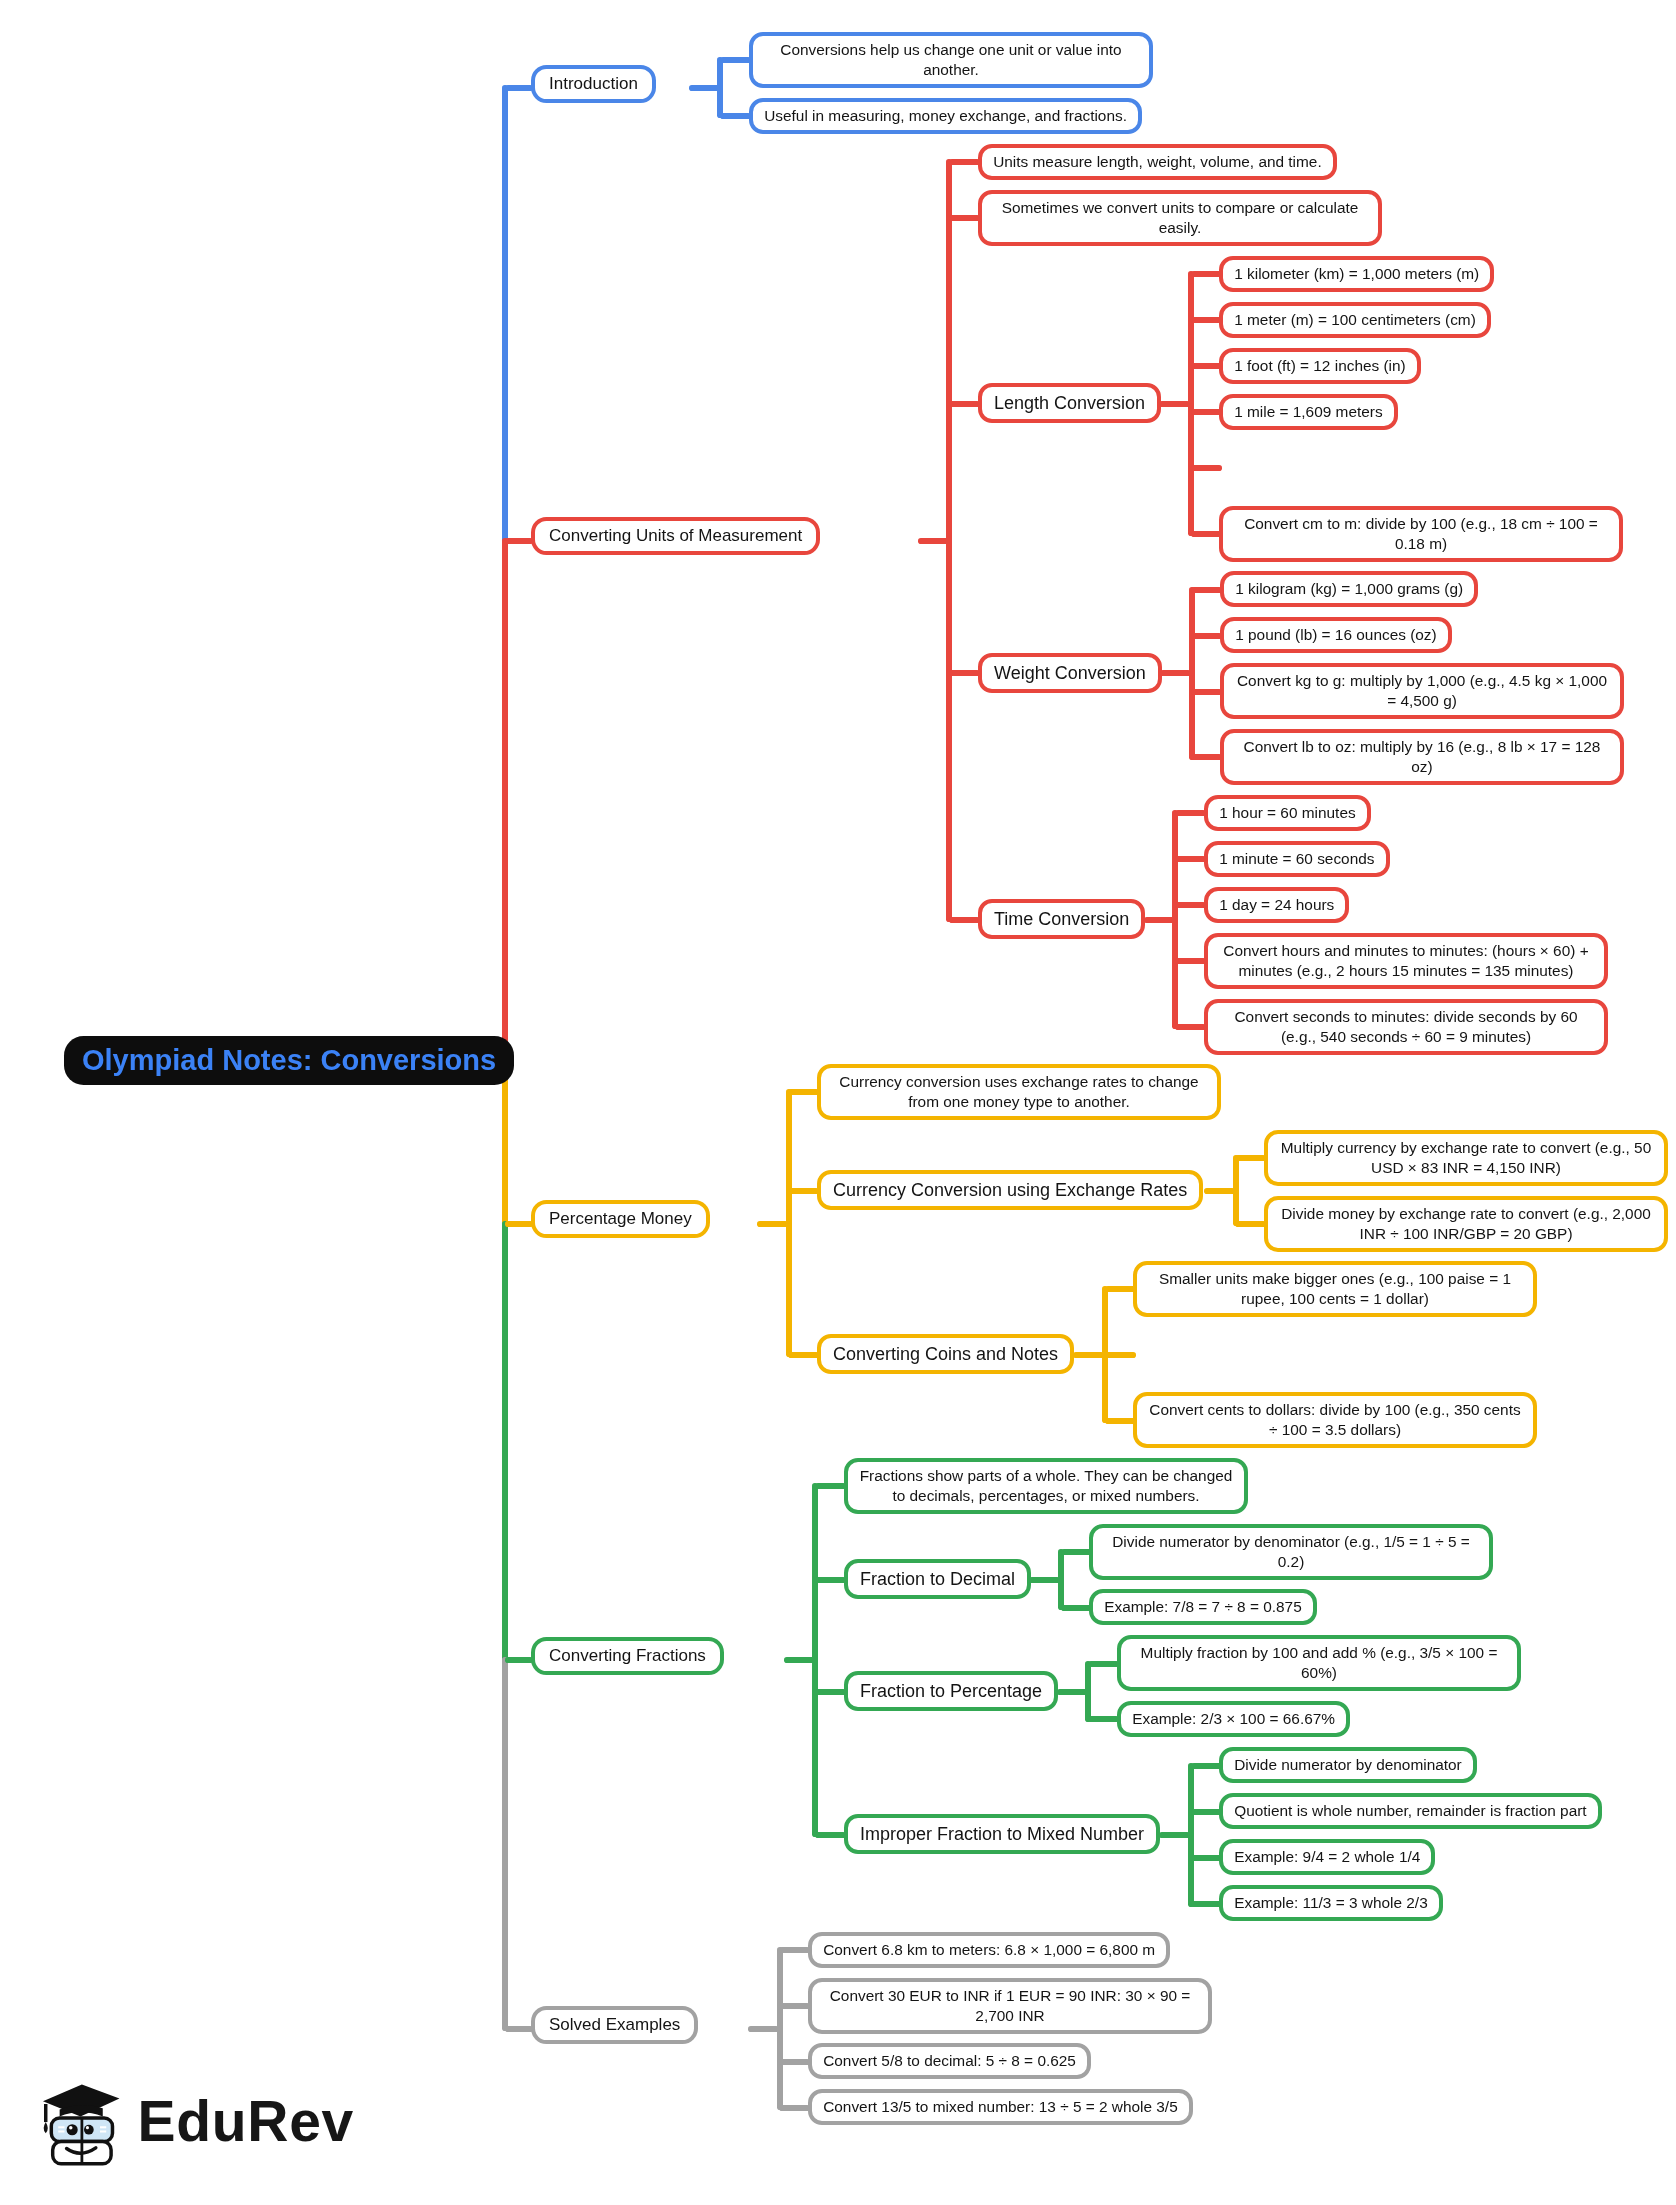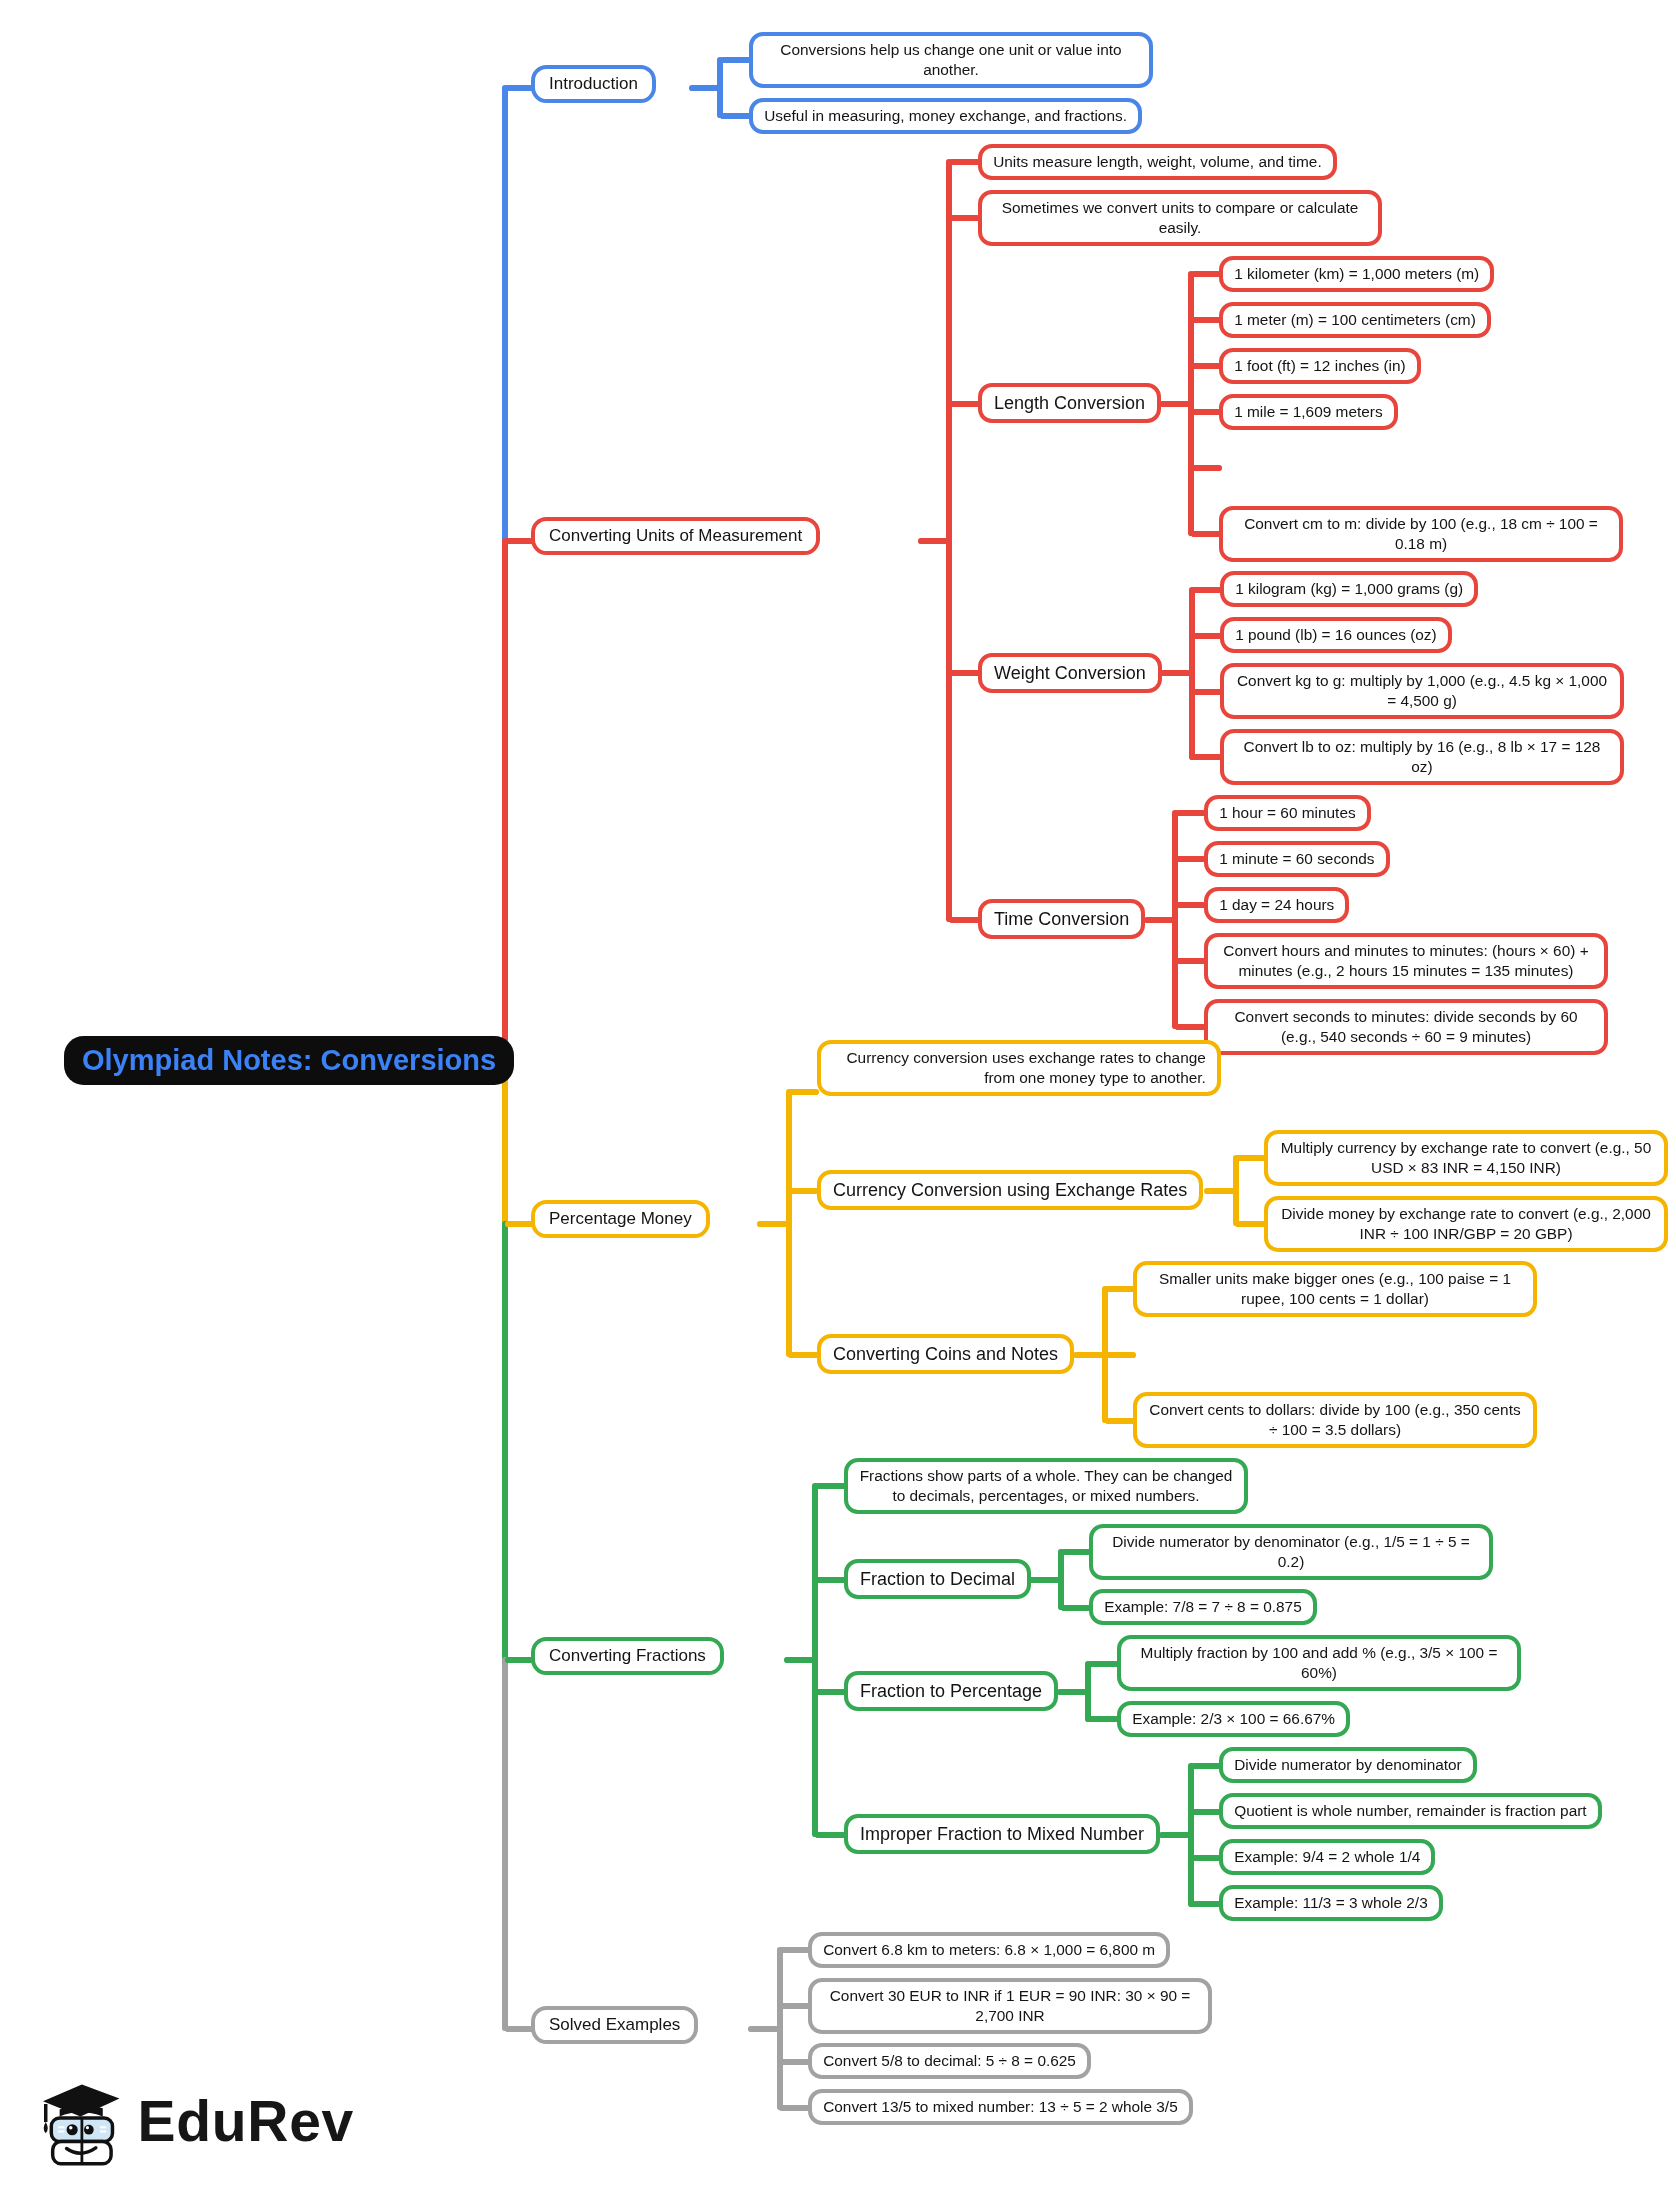--- a/index.html
+++ b/index.html
@@ -95,21 +95,21 @@
     <div class="node leaf" style="border-color: rgb(232, 70, 61); left: 1220px; top: 617px;">1 pound (lb) = 16 ounces (oz)</div>
     <div class="node leaf" style="border-color: rgb(232, 70, 61); left: 1220px; top: 663px;">Convert kg to g: multiply by 1,000 (e.g., 4.5 kg × 1,000 = 4,500 g)</div>
     <div class="node leaf" style="border-color: rgb(232, 70, 61); left: 1220px; top: 729px;">Convert lb to oz: multiply by 16 (e.g., 8 lb × 17 = 128 oz)</div>
     <div class="node sub" style="border-color: rgb(232, 70, 61); left: 978px; top: 899px;">Time Conversion</div>
     <div class="node leaf" style="border-color: rgb(232, 70, 61); left: 1204px; top: 795px;">1 hour = 60 minutes</div>
     <div class="node leaf" style="border-color: rgb(232, 70, 61); left: 1204px; top: 841px;">1 minute = 60 seconds</div>
     <div class="node leaf" style="border-color: rgb(232, 70, 61); left: 1204px; top: 887px;">1 day = 24 hours</div>
     <div class="node leaf" style="border-color: rgb(232, 70, 61); left: 1204px; top: 933px;">Convert hours and minutes to minutes: (hours × 60) + minutes (e.g., 2 hours 15 minutes = 135 minutes)</div>
     <div class="node leaf" style="border-color: rgb(232, 70, 61); left: 1204px; top: 999px;">Convert seconds to minutes: divide seconds by 60 (e.g., 540 seconds ÷ 60 = 9 minutes)</div>
     <div class="node main" style="border-color: rgb(244, 180, 0); left: 531px; top: 1200px;">Percentage Money</div>
-    <div class="node leaf" style="border-color: rgb(244, 180, 0); left: 817px; top: 1040px; text-align: right;">Currency conversion uses exchange rates to change from one money type to another.</div>
+    <div class="node leaf" style="border-color: rgb(244, 180, 0); left: 817px; top: 1064px;">Currency conversion uses exchange rates to change from one money type to another.</div>
     <div class="node sub" style="border-color: rgb(244, 180, 0); left: 817px; top: 1170px;">Currency Conversion using Exchange Rates</div>
     <div class="node leaf" style="border-color: rgb(244, 180, 0); left: 1264px; top: 1130px;">Multiply currency by exchange rate to convert (e.g., 50 USD × 83 INR = 4,150 INR)</div>
     <div class="node leaf" style="border-color: rgb(244, 180, 0); left: 1264px; top: 1196px;">Divide money by exchange rate to convert (e.g., 2,000 INR ÷ 100 INR/GBP = 20 GBP)</div>
     <div class="node sub" style="border-color: rgb(244, 180, 0); left: 817px; top: 1334px;">Converting Coins and Notes</div>
     <div class="node leaf" style="border-color: rgb(244, 180, 0); left: 1133px; top: 1261px;">Smaller units make bigger ones (e.g., 100 paise = 1 rupee, 100 cents = 1 dollar)</div>
     <div class="node leaf" style="border-color: rgb(244, 180, 0); left: 1133px; top: 1392px;">Convert cents to dollars: divide by 100 (e.g., 350 cents ÷ 100 = 3.5 dollars)</div>
     <div class="node main" style="border-color: rgb(52, 168, 83); left: 531px; top: 1637px;">Converting Fractions</div>
     <div class="node leaf" style="border-color: rgb(52, 168, 83); left: 844px; top: 1458px;">Fractions show parts of a whole. They can be changed to decimals, percentages, or mixed numbers.</div>
     <div class="node sub" style="border-color: rgb(52, 168, 83); left: 844px; top: 1559px;">Fraction to Decimal</div>
     <div class="node leaf" style="border-color: rgb(52, 168, 83); left: 1089px; top: 1524px;">Divide numerator by denominator (e.g., 1/5 = 1 ÷ 5 = 0.2)</div>

